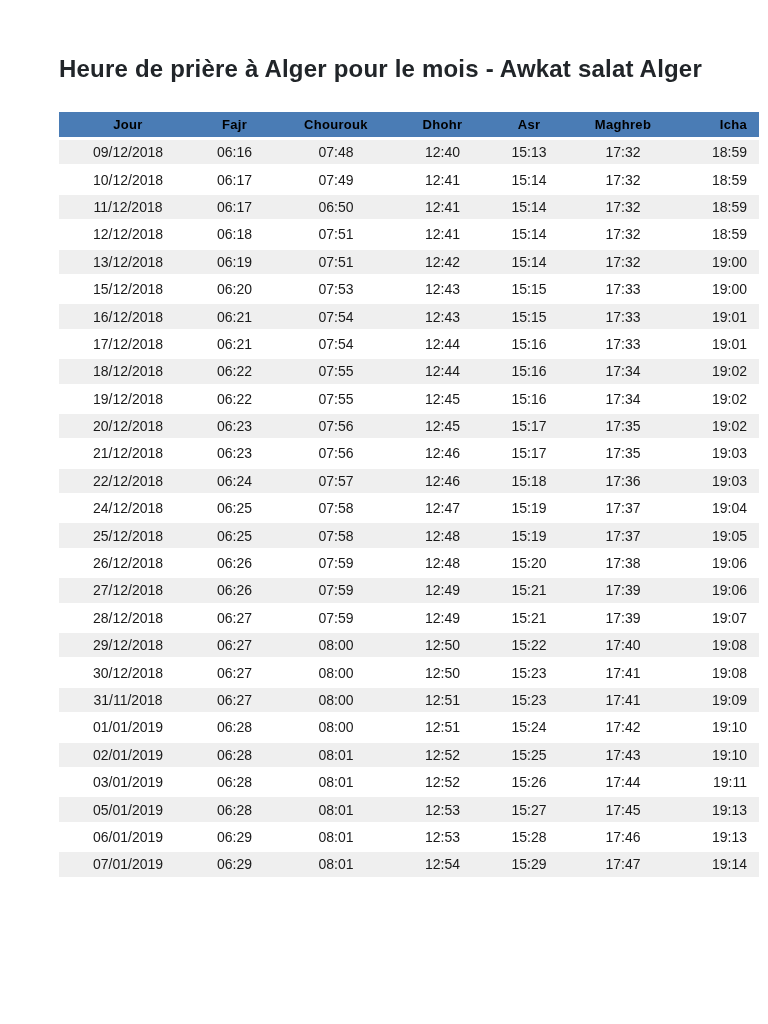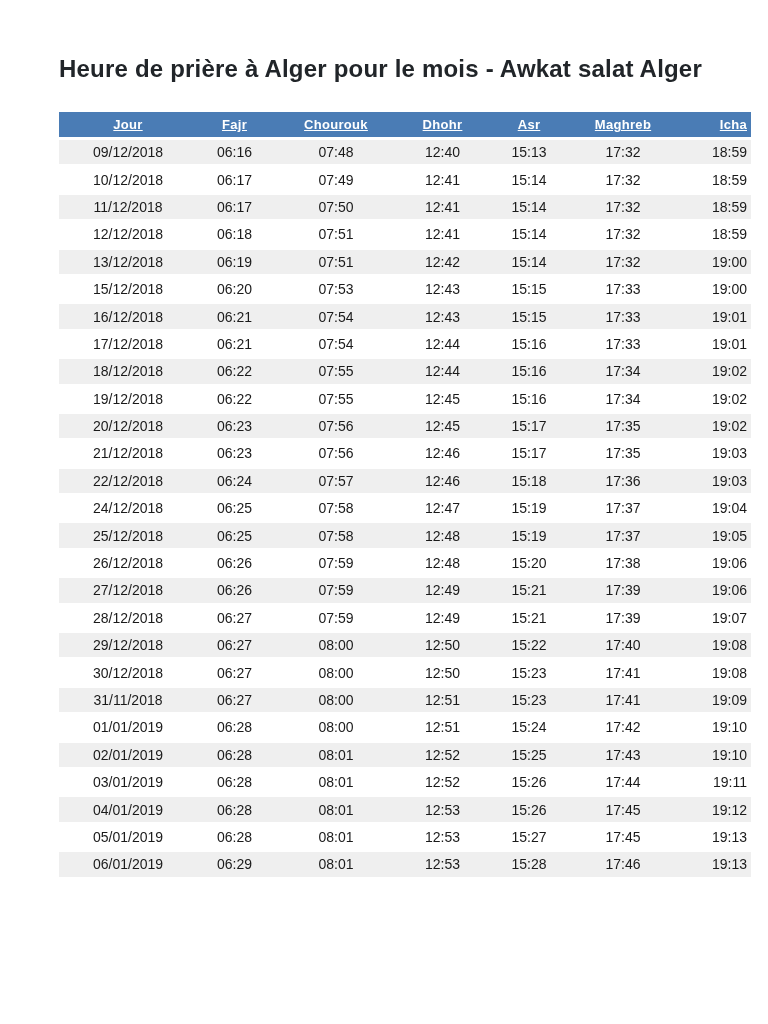--- a/index.html
+++ b/index.html
@@ -26,28 +26,27 @@
     margin: 0 0 23px 0;
   }
   table.prayer-table {
     border-collapse: separate;
     border-spacing: 0 3px;
     width: 688px;
     table-layout: fixed;
   }
   .prayer-table thead th {
     background: #4a7cb5;
-    color: #ffffff;
+    color: #000000;
     font-size: 13px;
     font-weight: 700;
     height: 25px;
     text-align: center;
     padding: 0;
     letter-spacing: 0.3px;
-    text-decoration: underline;
   }
   .prayer-table tbody td {
     font-size: 14px;
     color: #1a1a1a;
     height: 24.4px;
     text-align: center;
     padding: 0;
     white-space: nowrap;
   }
   .prayer-table tbody tr:nth-child(odd) td {
@@ -58,21 +57,21 @@
   .c1 { width: 75px;  }
   .c2 { width: 128px; }
   .c3 { width: 85px;  }
   .c4 { width: 88px;  }
   .c5 { width: 100px; }
   .c6 { width: 74px;  }
   
   .prayer-table th.c6,
   .prayer-table td.c6 {
     text-align: right;
-    padding-right: 4px;
+    padding-right: 12px;
   }
 </style>
 </head>
 <body>
 
 <div class="page">
   <h1 class="page-title">Heure de prière à Alger pour le mois - Awkat salat Alger</h1>
 
   <table class="prayer-table">
     <thead>
@@ -101,21 +100,21 @@
           <td class="c1">06:17</td>
           <td class="c2">07:49</td>
           <td class="c3">12:41</td>
           <td class="c4">15:14</td>
           <td class="c5">17:32</td>
           <td class="c6">18:59</td>
         </tr>
         <tr>
           <td class="c0">11/12/2018</td>
           <td class="c1">06:17</td>
-          <td class="c2">07:50</td>
+          <td class="c2">06:50</td>
           <td class="c3">12:41</td>
           <td class="c4">15:14</td>
           <td class="c5">17:32</td>
           <td class="c6">18:59</td>
         </tr>
         <tr>
           <td class="c0">12/12/2018</td>
           <td class="c1">06:18</td>
           <td class="c2">07:51</td>
           <td class="c3">12:41</td>
@@ -297,41 +296,41 @@
         <tr>
           <td class="c0">03/01/2019</td>
           <td class="c1">06:28</td>
           <td class="c2">08:01</td>
           <td class="c3">12:52</td>
           <td class="c4">15:26</td>
           <td class="c5">17:44</td>
           <td class="c6">19:11</td>
         </tr>
         <tr>
-          <td class="c0">04/01/2019</td>
-          <td class="c1">06:28</td>
-          <td class="c2">08:01</td>
-          <td class="c3">12:53</td>
-          <td class="c4">15:26</td>
-          <td class="c5">17:45</td>
-          <td class="c6">19:12</td>
-        </tr>
-        <tr>
           <td class="c0">05/01/2019</td>
           <td class="c1">06:28</td>
           <td class="c2">08:01</td>
           <td class="c3">12:53</td>
           <td class="c4">15:27</td>
           <td class="c5">17:45</td>
           <td class="c6">19:13</td>
         </tr>
         <tr>
           <td class="c0">06/01/2019</td>
           <td class="c1">06:29</td>
           <td class="c2">08:01</td>
           <td class="c3">12:53</td>
           <td class="c4">15:28</td>
           <td class="c5">17:46</td>
           <td class="c6">19:13</td>
+        </tr>
+        <tr>
+          <td class="c0">07/01/2019</td>
+          <td class="c1">06:29</td>
+          <td class="c2">08:01</td>
+          <td class="c3">12:54</td>
+          <td class="c4">15:29</td>
+          <td class="c5">17:47</td>
+          <td class="c6">19:14</td>
         </tr>
       </tbody>
   </table>
 </div>
 
 </body></html>

